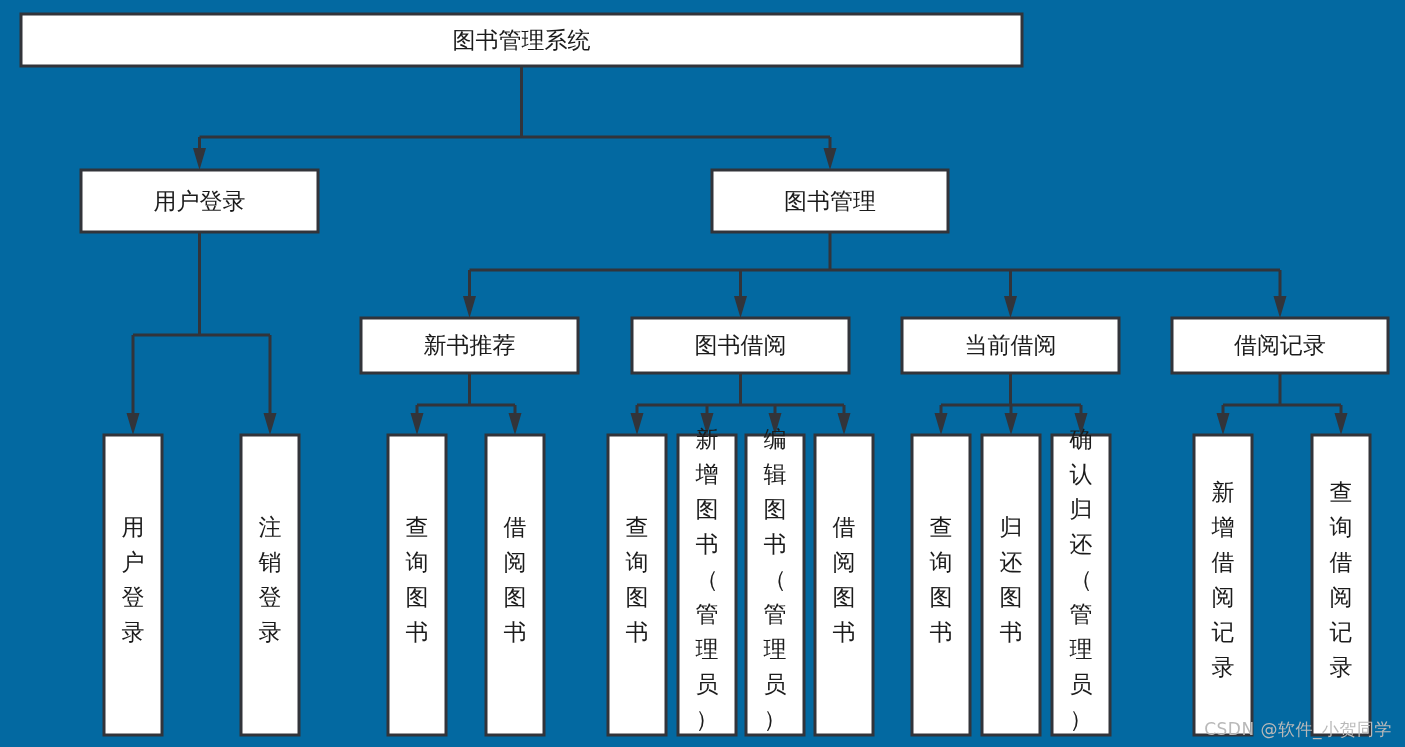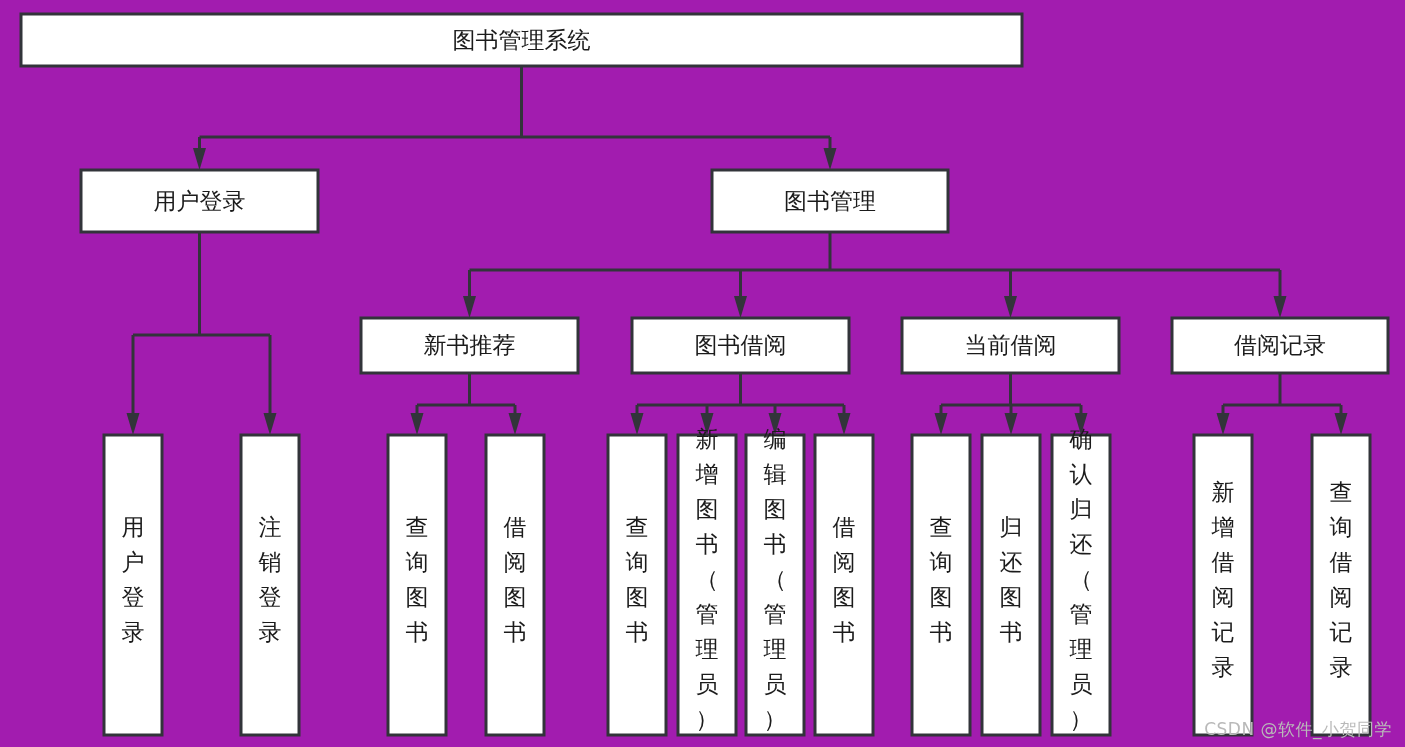--- a/index.html
+++ b/index.html
@@ -11,21 +11,21 @@
   body {
     width: 1405px;
     height: 747px;
     overflow: hidden;
     font-family: "DejaVu Sans", "Liberation Sans", sans-serif;
   }
   #diagram-root {
     position: relative;
     width: 1405px;
     height: 747px;
-    background: #a21caf;
+    background: #0369a1;
   }
   svg#tree-svg {
     position: absolute;
     top: 0;
     left: 0;
     width: 1405px;
     height: 747px;
     display: block;
   }
   .node-box {

